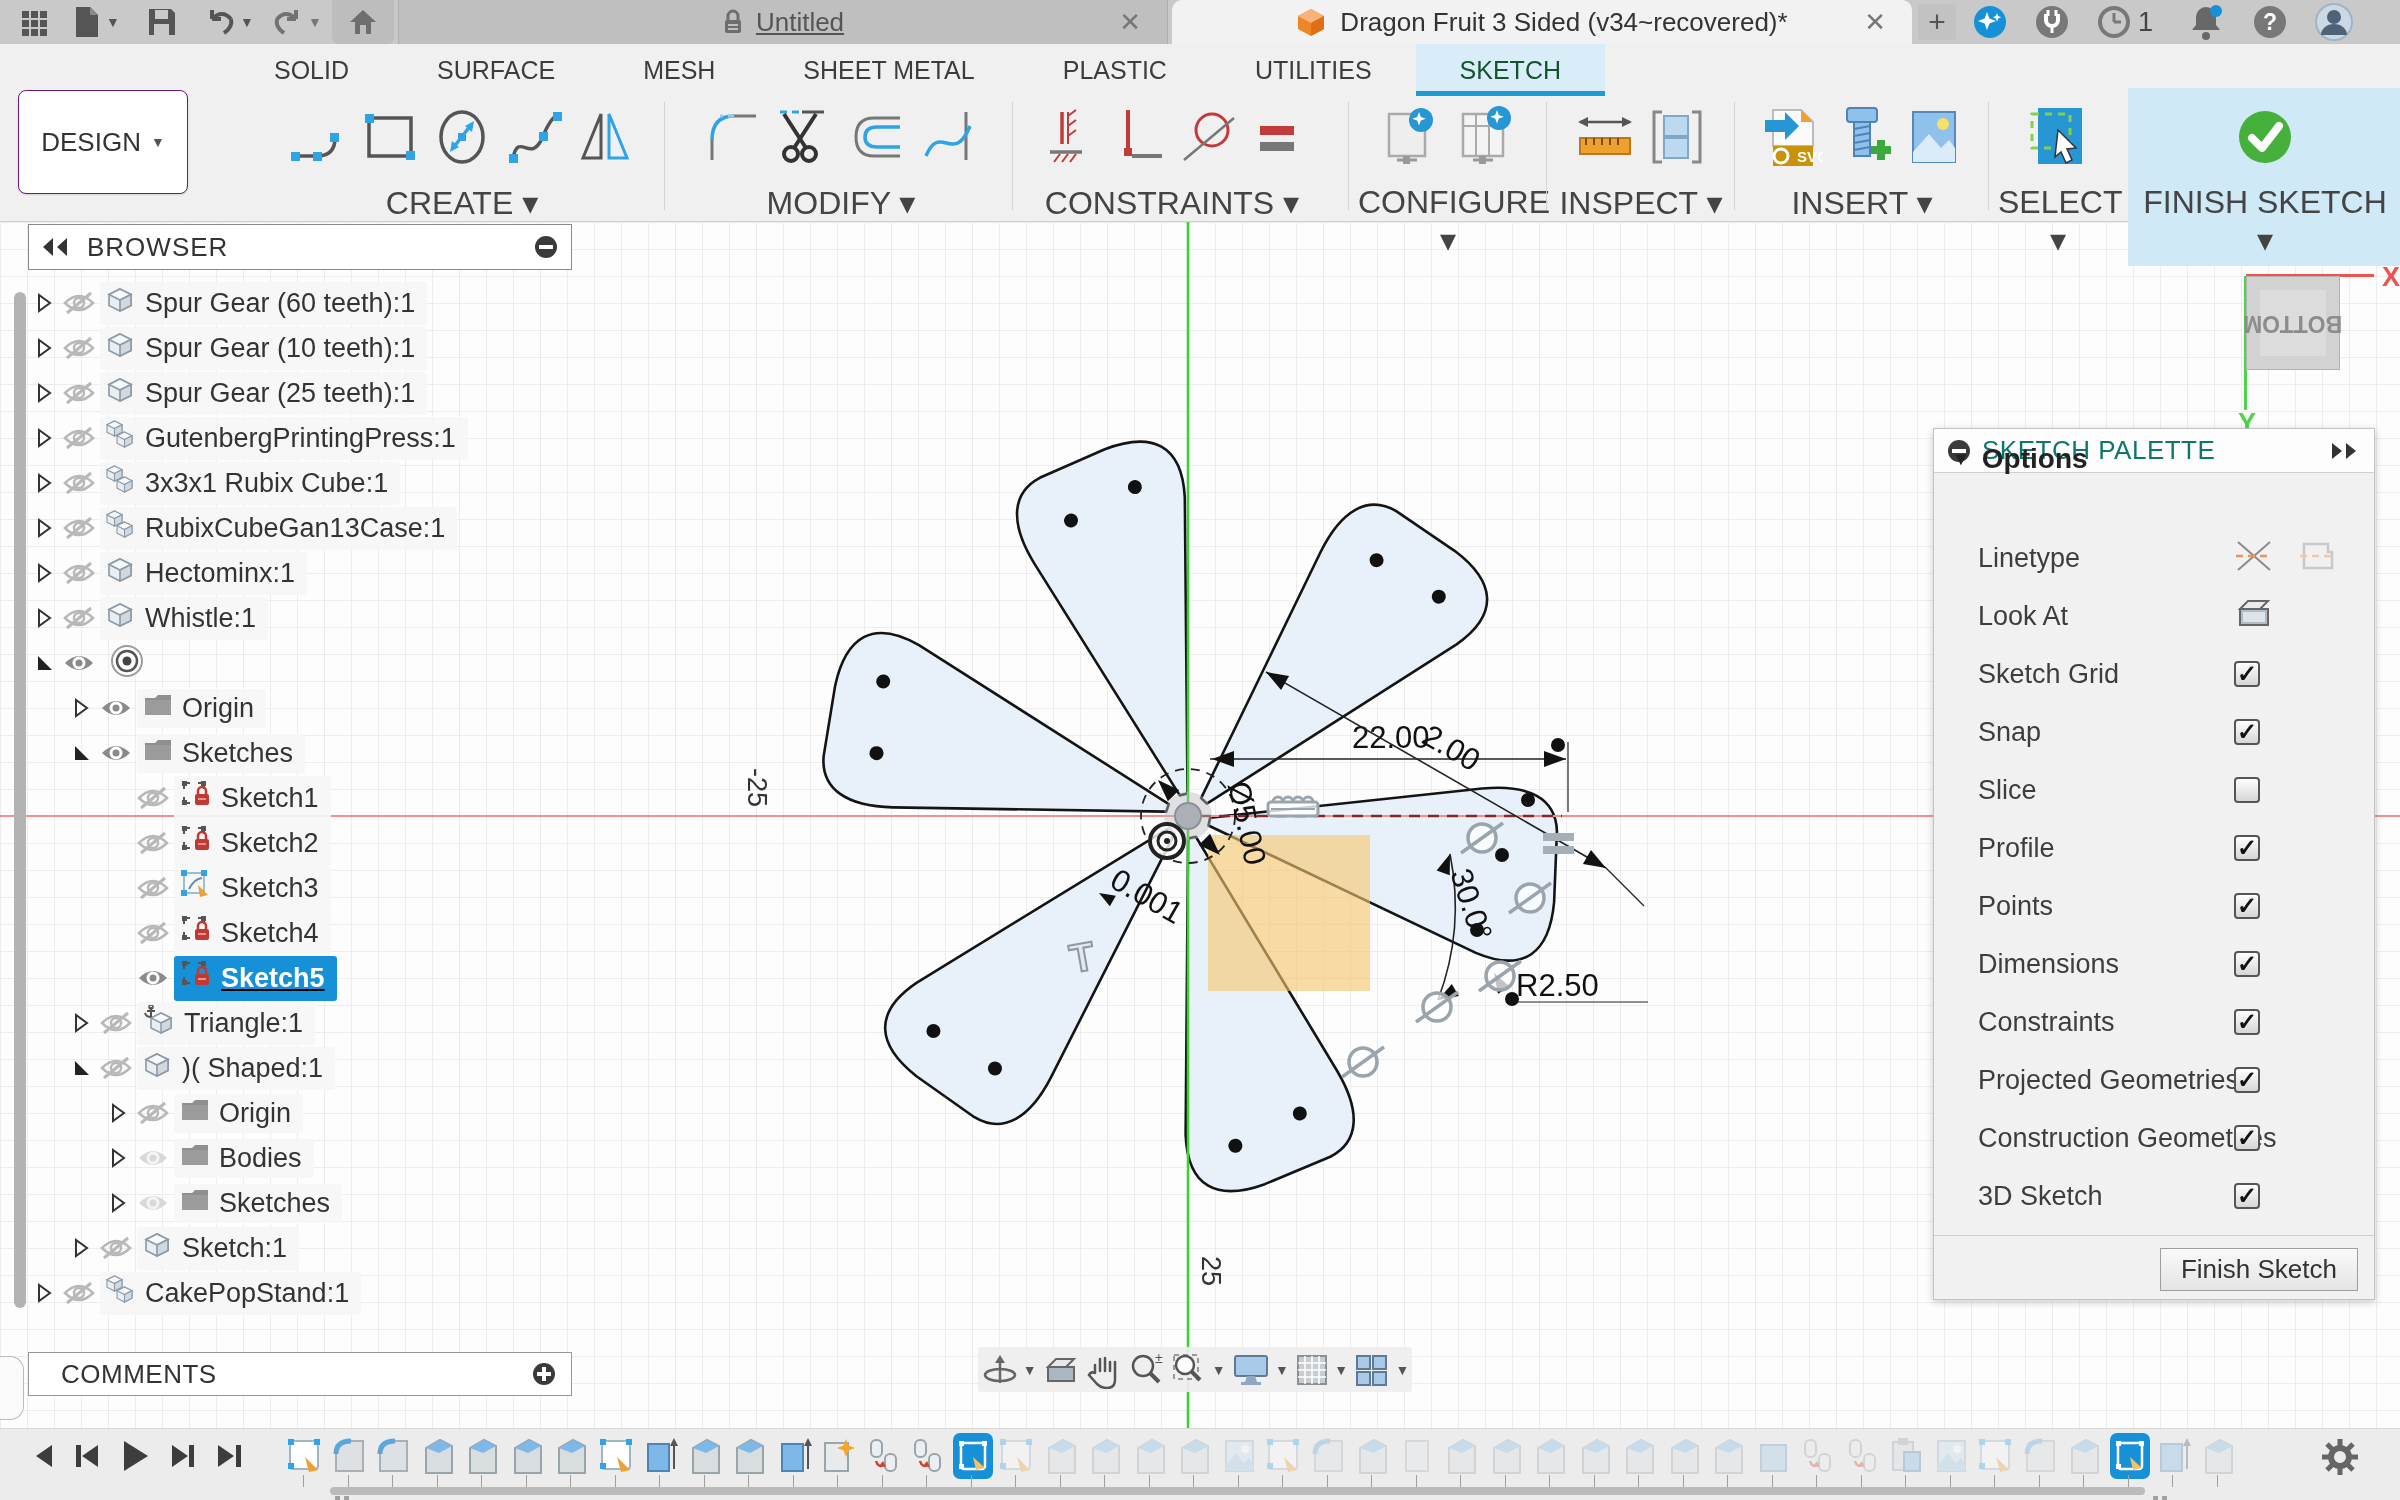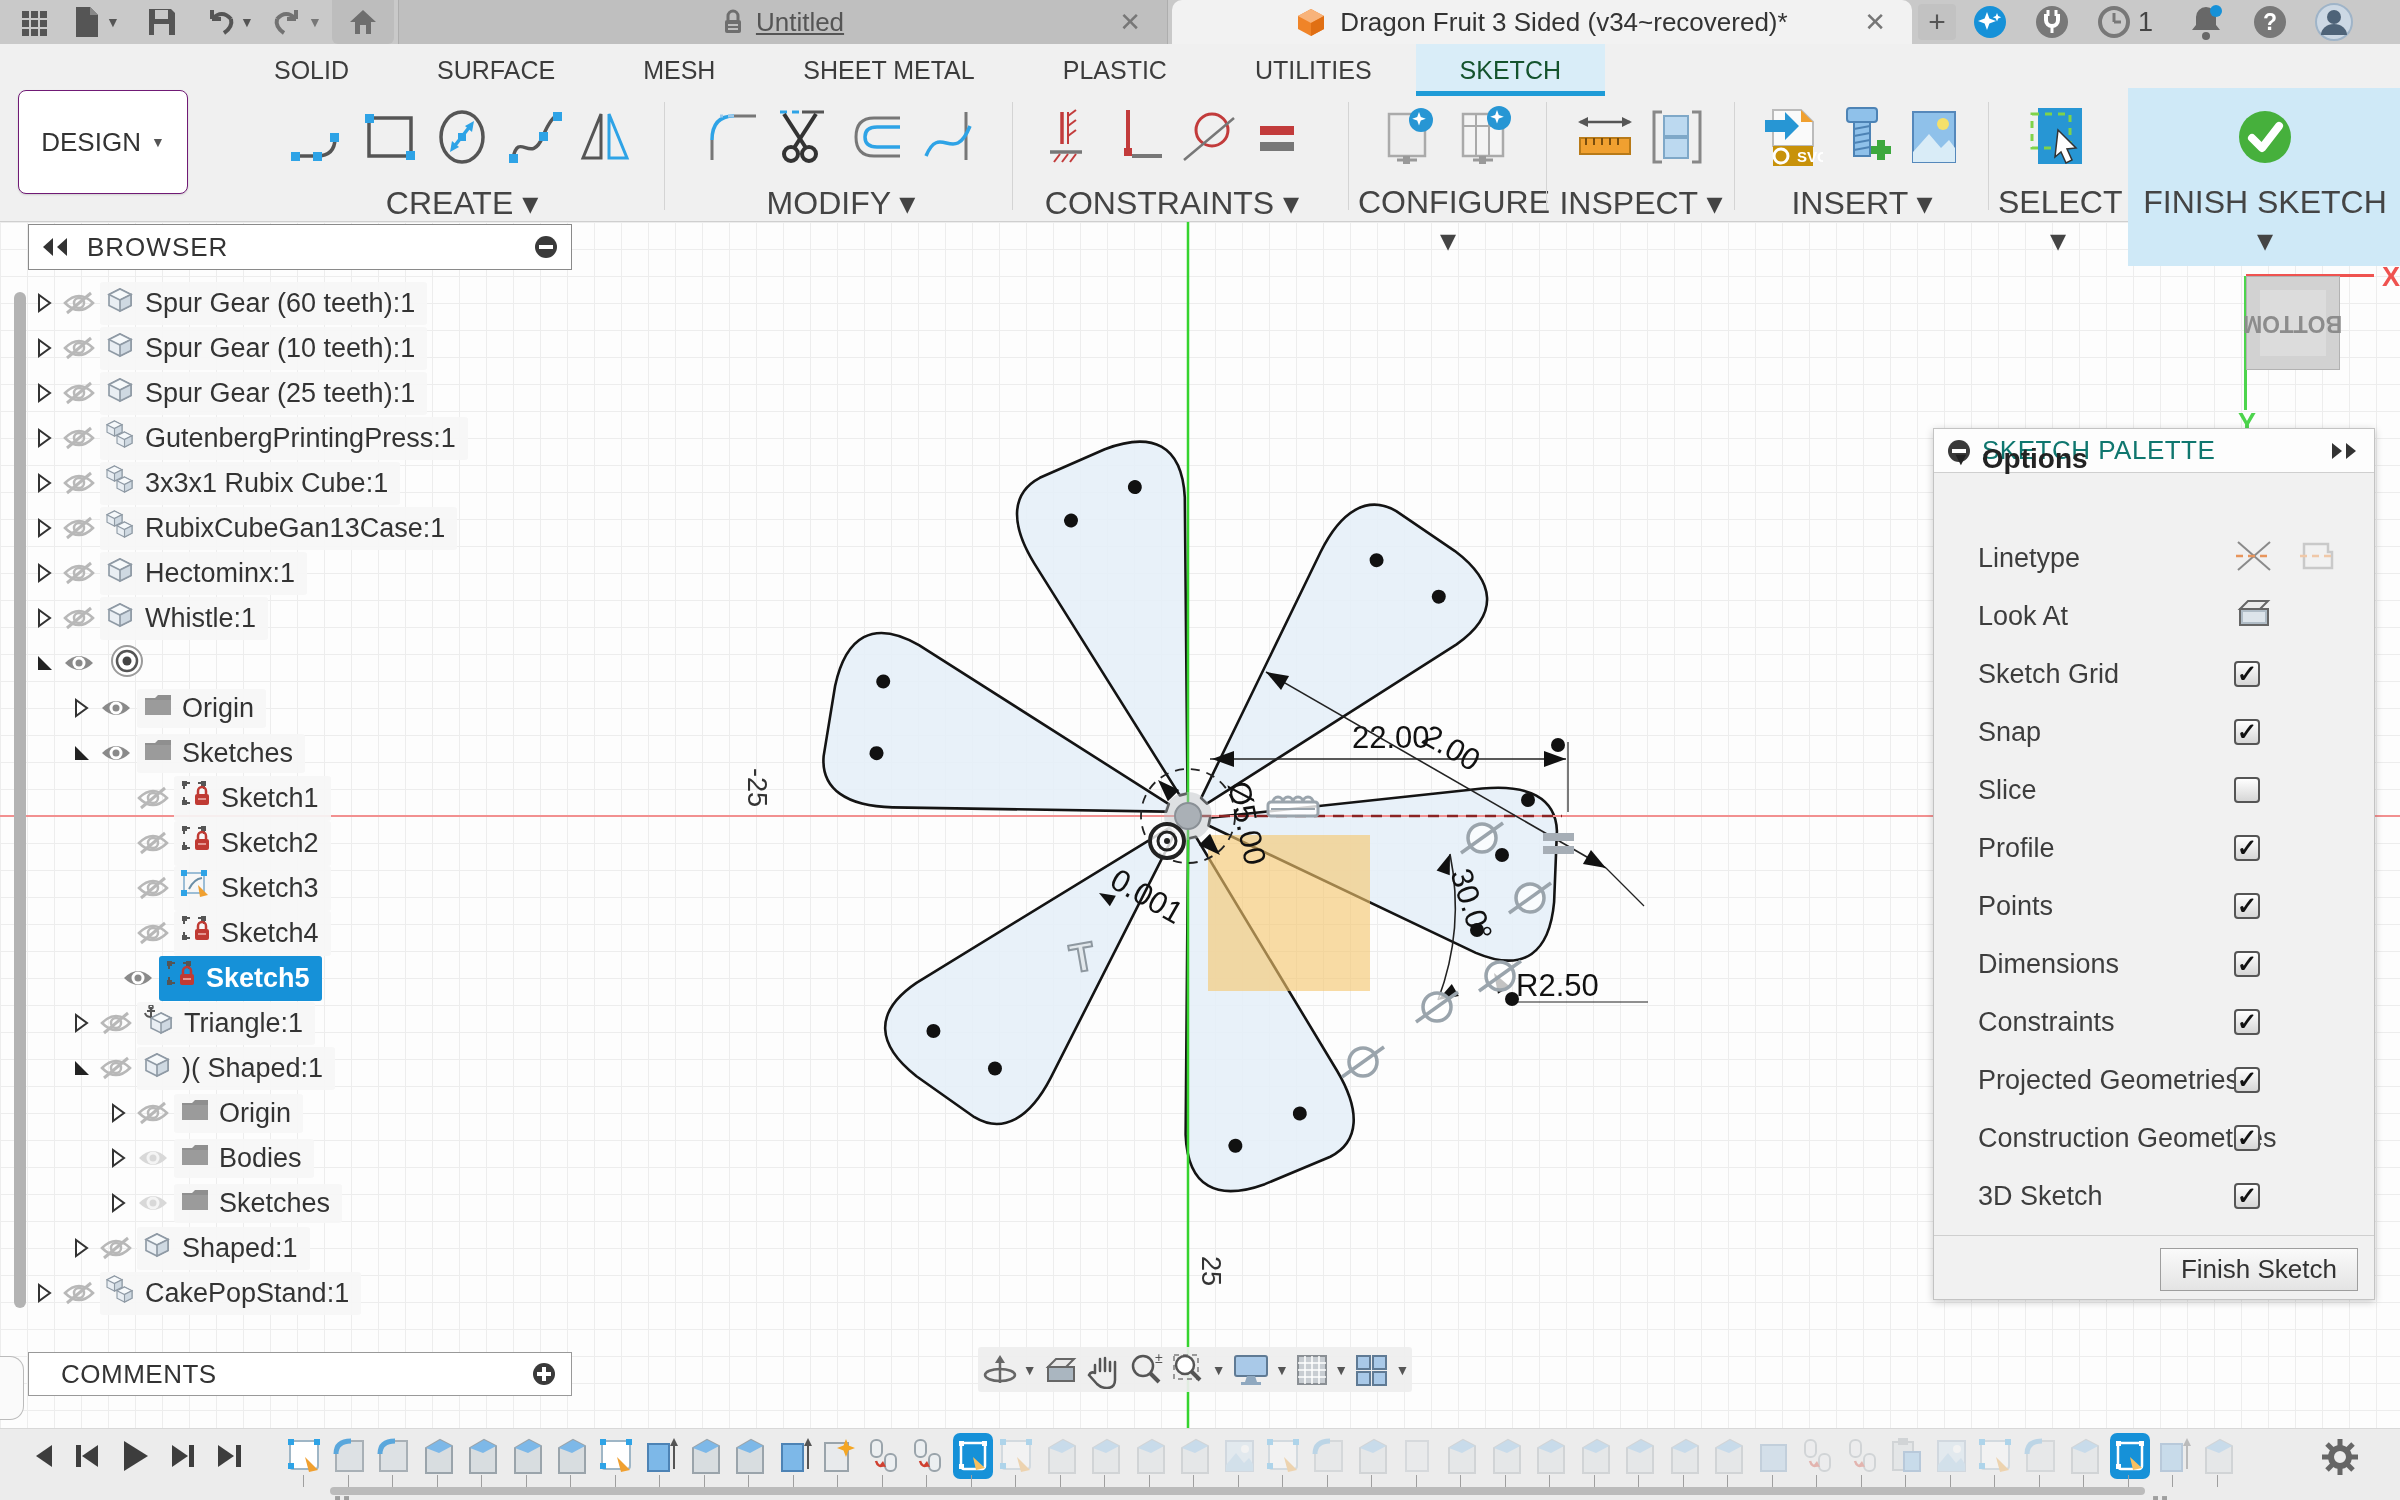--- a/index.html
+++ b/index.html
@@ -959,21 +959,21 @@
             <rect x="2" y="2" width="5" height="5" fill="#555"></rect>
             <rect x="21" y="2" width="5" height="5" fill="#555"></rect>
             <rect x="2" y="21" width="5" height="5" fill="#555"></rect>
             <rect x="15" y="15" width="14" height="11" rx="2" fill="#c03a33"></rect>
             <path d="M18 15 v-3 a4 4 0 0 1 8 0 v3" fill="none" stroke="#c03a33" stroke-width="2.5"></path>
             <line x1="18" y1="20" x2="26" y2="20" stroke="#f0b5b0" stroke-width="1.5"></line>
           </svg></span>
         <span>Sketch4</span>
       </span>
     </div>
-    <div class="tree-row" style="top: 957px; left: 89px;">
+    <div class="tree-row" style="top: 957px; left: 104px; text-decoration: underline;">
       <span class="arr"></span>
       <span class="eye">
         <svg width="34" height="24">
           <path d="M3 12 Q17 -2 31 12 Q17 26 3 12 Z" fill="#8a8a8a"></path>
           <circle cx="17" cy="12" r="6.5" fill="#fff"></circle>
           <circle cx="17" cy="12" r="3.5" fill="#8a8a8a"></circle>
         </svg>
       </span>
       <span class="pill blue">
         <span><svg width="32" height="32">
@@ -1117,21 +1117,21 @@
         </svg>
       </span>
       <span class="pill">
         <span><svg width="30" height="30">
             <g transform="translate(3,4) scale(1.1)">
               <polygon points="10,0 20,5 20,15 10,20 0,15 0,5" fill="#e9eef3" stroke="#8f9aa5" stroke-width="1.5"></polygon>
               <polygon points="10,0 20,5 10,10 0,5" fill="#f6f9fb" stroke="#8f9aa5" stroke-width="1.5"></polygon>
               <polygon points="10,10 20,5 20,15 10,20" fill="#cfd9e2" stroke="#8f9aa5" stroke-width="1.5"></polygon>
             </g>
           </svg></span>
-        <span>Shaped:1</span>
+        <span>Sketch:1</span>
       </span>
     </div>
     <div class="tree-row" style="top: 1272px; left: 30px;">
       <span class="arr">
         <svg width="20" height="22">
           <polygon points="5,3 5,19 16,11" fill="#fff" stroke="#333" stroke-width="2"></polygon>
         </svg>
       </span>
       <span class="eye">
         <svg width="34" height="24">

